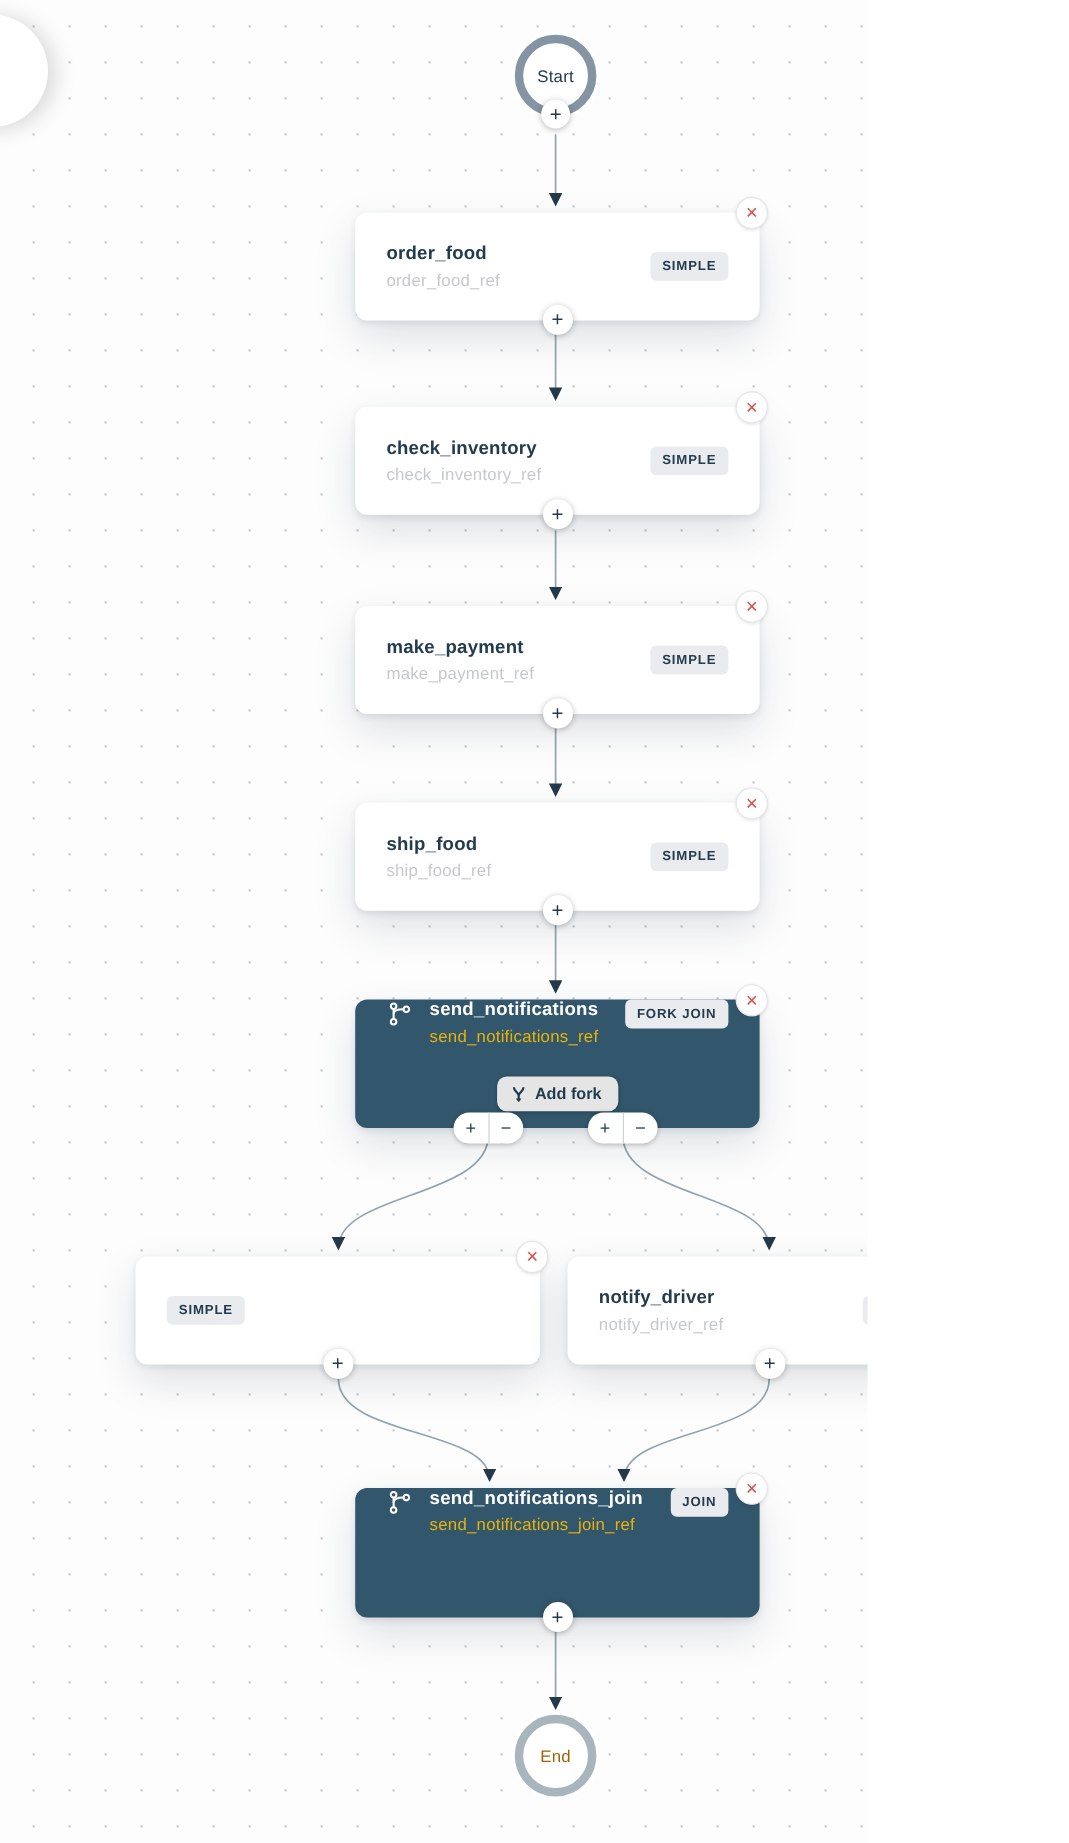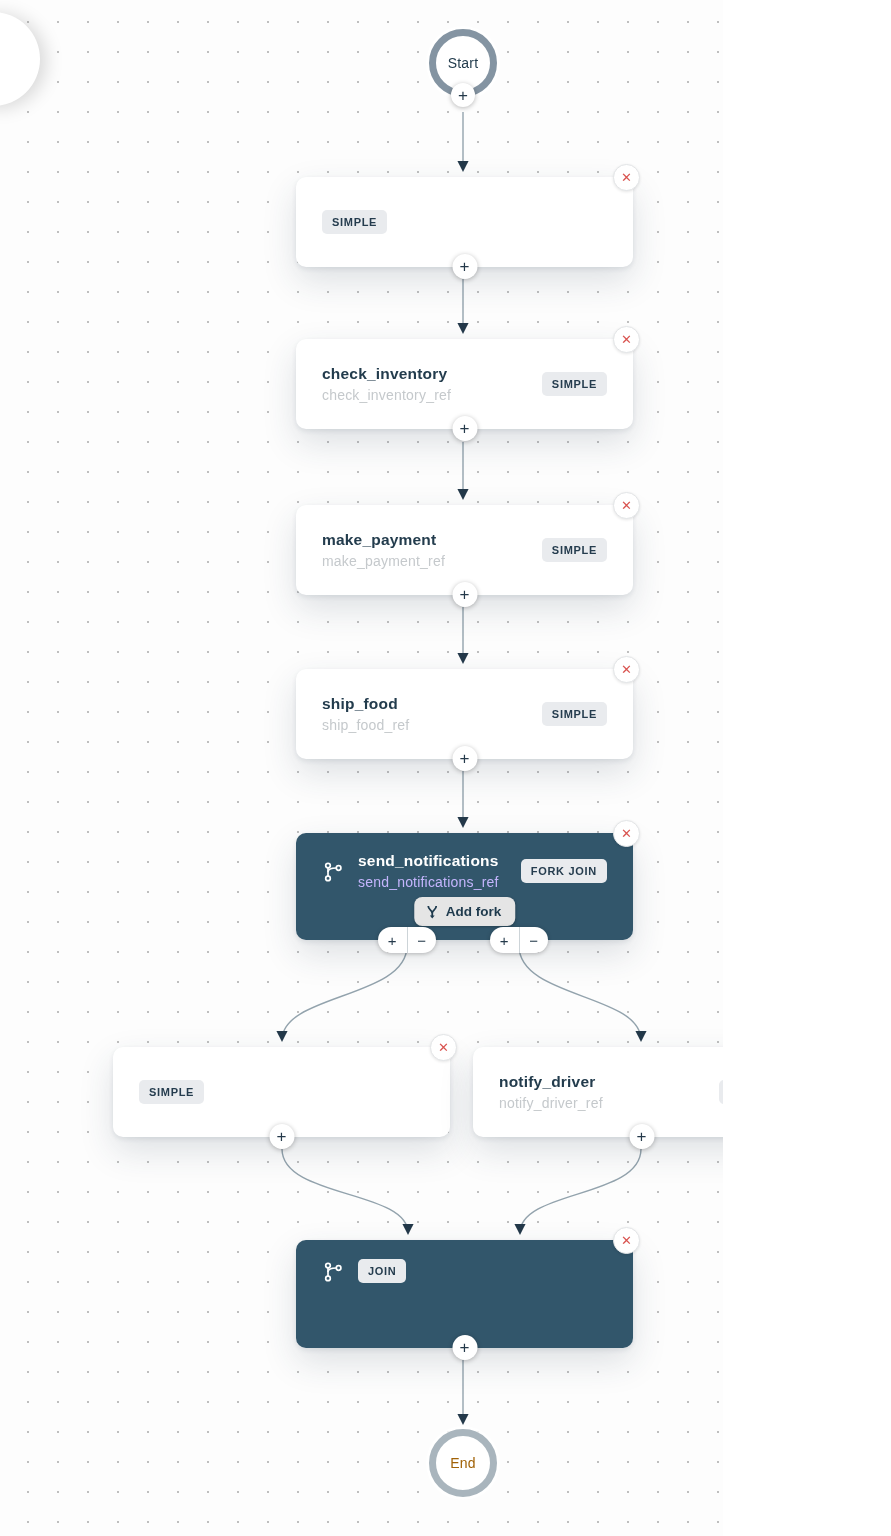--- a/index.html
+++ b/index.html
@@ -33,29 +33,29 @@
   
   .task-node {
     position:absolute; z-index:2; width:337px; background:#fff; border-radius:10px;
     box-shadow:0 2px 5px rgba(40,60,80,.10), 0 14px 34px rgba(40,60,80,.15);
   }
   .task-node.simple { height:90px; }
   .task-node.tall   { height:107px; }
   .task-node.dark   { background:#32566b; }
 
   .node-body { display:flex; align-items:center; height:100%; padding:0 26px; gap:14px; }
-  .tall .node-body { align-items:center; padding-top:19px; height:auto; }
+  .tall .node-body { align-items:flex-start; height:auto; }
 
   .merge-icon { flex:0 0 auto; margin-top:1px; }
 
   .node-text { flex:1; min-width:0; }
   .node-title { font-size:15.5px; font-weight:700; color:#233c4d; letter-spacing:.2px; }
   .node-ref   { font-size:14px; color:#c5c9cc; margin-top:4px; letter-spacing:.2px; }
   .dark .node-title { color:#ffffff; }
-  .dark .node-ref   { color:#c4b5fd; }
+  .dark .node-ref   { color:#eab308; }
 
   .badge {
     flex:0 0 auto; background:#e9ebee; color:#253c4e; font-size:11px; font-weight:700;
     letter-spacing:.7px; padding:6px 10px; border-radius:5px; white-space:nowrap;
   }
 
   .delete-btn {
     position:absolute; top:-13px; right:-7px; width:27px; height:27px; border-radius:50%;
     background:#fff; border:1px solid #e3e5e7; color:#d9534f; font-size:13px;
     display:flex; align-items:center; justify-content:center; cursor:pointer;
@@ -121,20 +121,24 @@
     <button class="plus-btn start-plus">
       <span>+</span>
     </button>
   </div>
 
   <div class="task-node simple" style="left:296px; top:177px;">
     <button class="delete-btn">
       <span>✕</span>
     </button>
     <div class="node-body">
+      <div class="node-text">
+        <div class="node-title">order_food</div>
+        <div class="node-ref">order_food_ref</div>
+      </div>
       <span class="badge">SIMPLE</span>
     </div>
     <button class="plus-btn node-plus">
       <span>+</span>
     </button>
   </div>
 
   <div class="task-node simple" style="left:296px; top:339px;">
     <button class="delete-btn">
       <span>✕</span>
@@ -260,20 +264,24 @@
       <span>✕</span>
     </button>
     <div class="node-body">
       <svg class="merge-icon" width="22" height="22" viewBox="0 0 22 22" fill="none" stroke="#ffffff" stroke-width="1.7">
         <circle cx="6" cy="4.6" r="2.3"></circle>
         <circle cx="6" cy="17.4" r="2.3"></circle>
         <circle cx="16.6" cy="7" r="2.3"></circle>
         <path d="M6 7 v8"></path>
         <path d="M6 11 c0 -3.2 4.2 -4 8.2 -4"></path>
       </svg>
+      <div class="node-text">
+        <div class="node-title">send_notifications_join</div>
+        <div class="node-ref">send_notifications_join_ref</div>
+      </div>
       <span class="badge">JOIN</span>
     </div>
     <button class="plus-btn node-plus">
       <span>+</span>
     </button>
   </div>
 
   <div class="terminal end" style="left:429px; top:1429px;">
     <span>End</span>
   </div>

